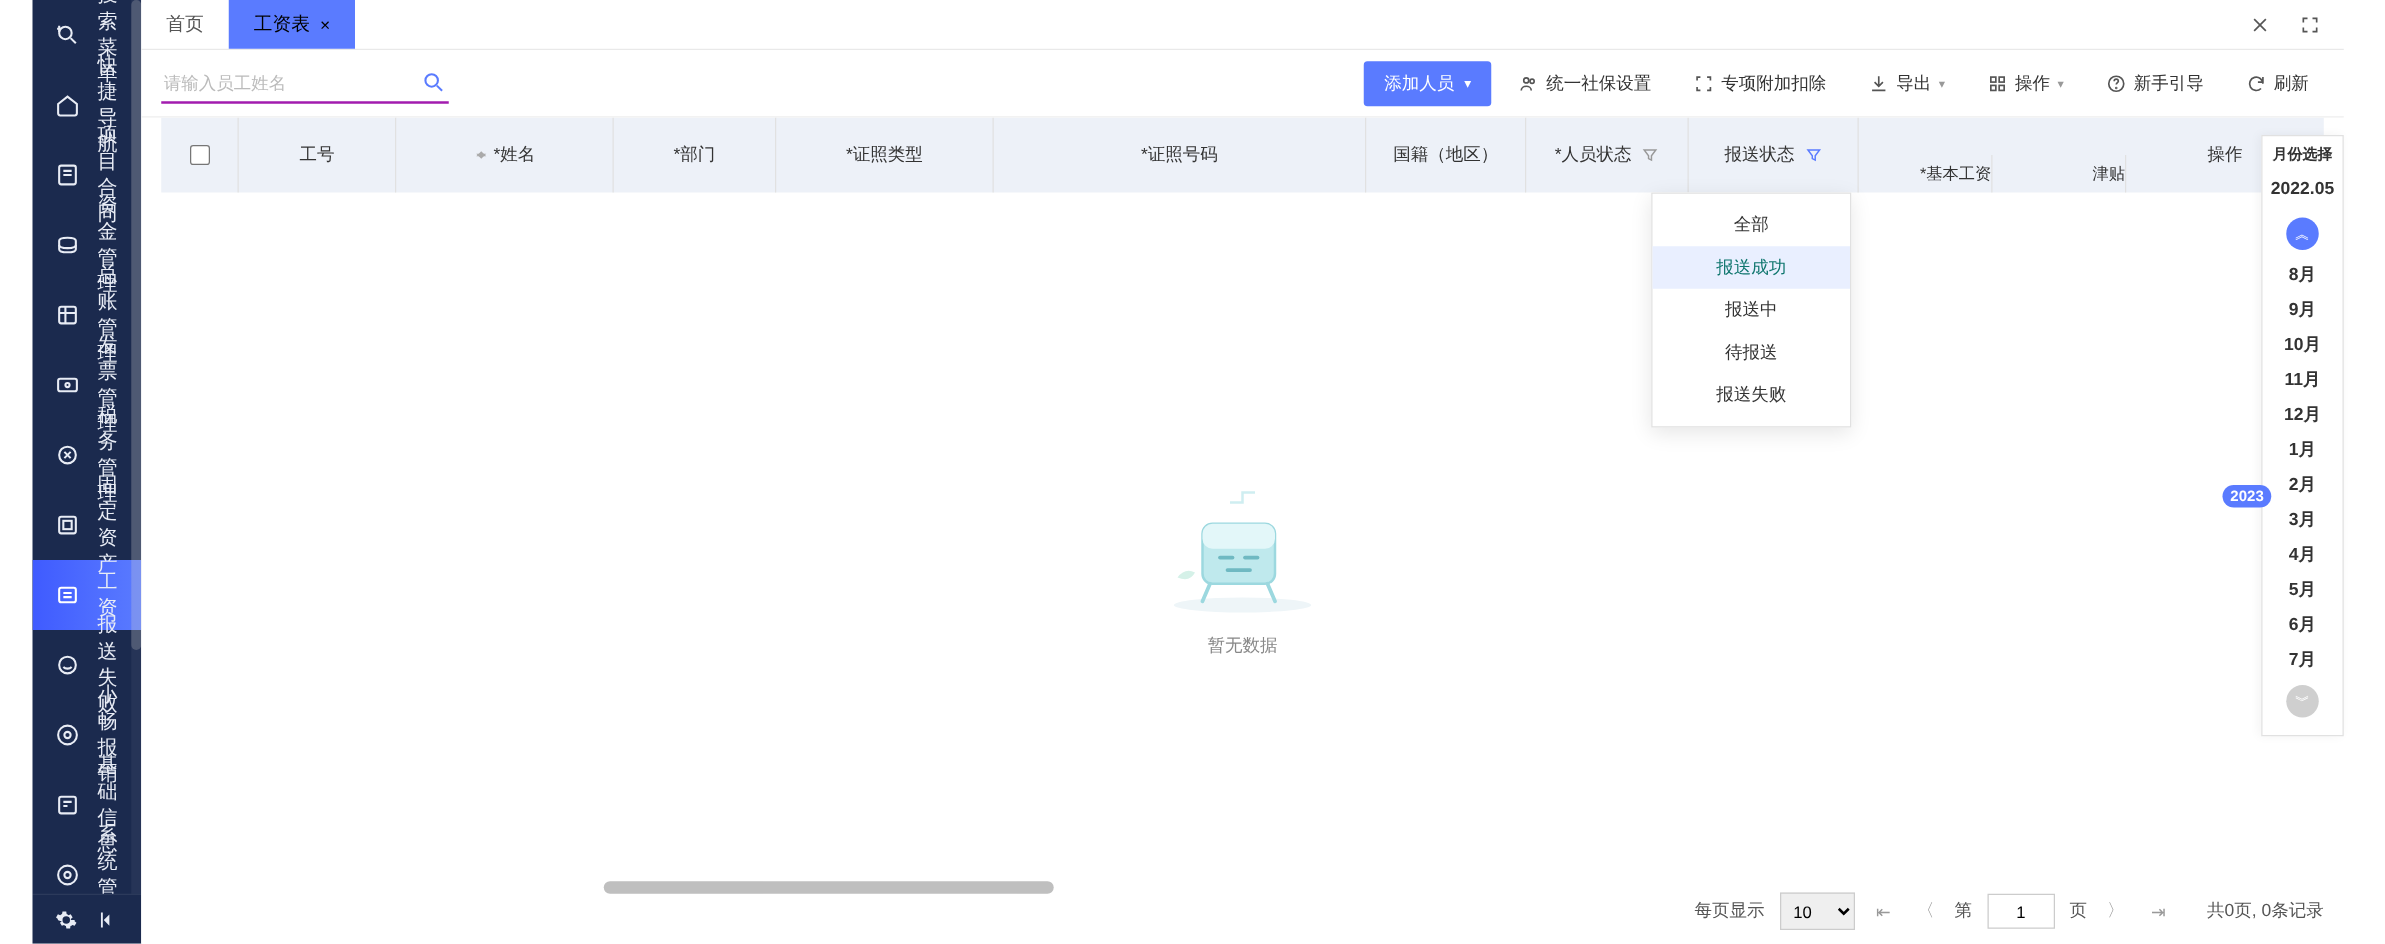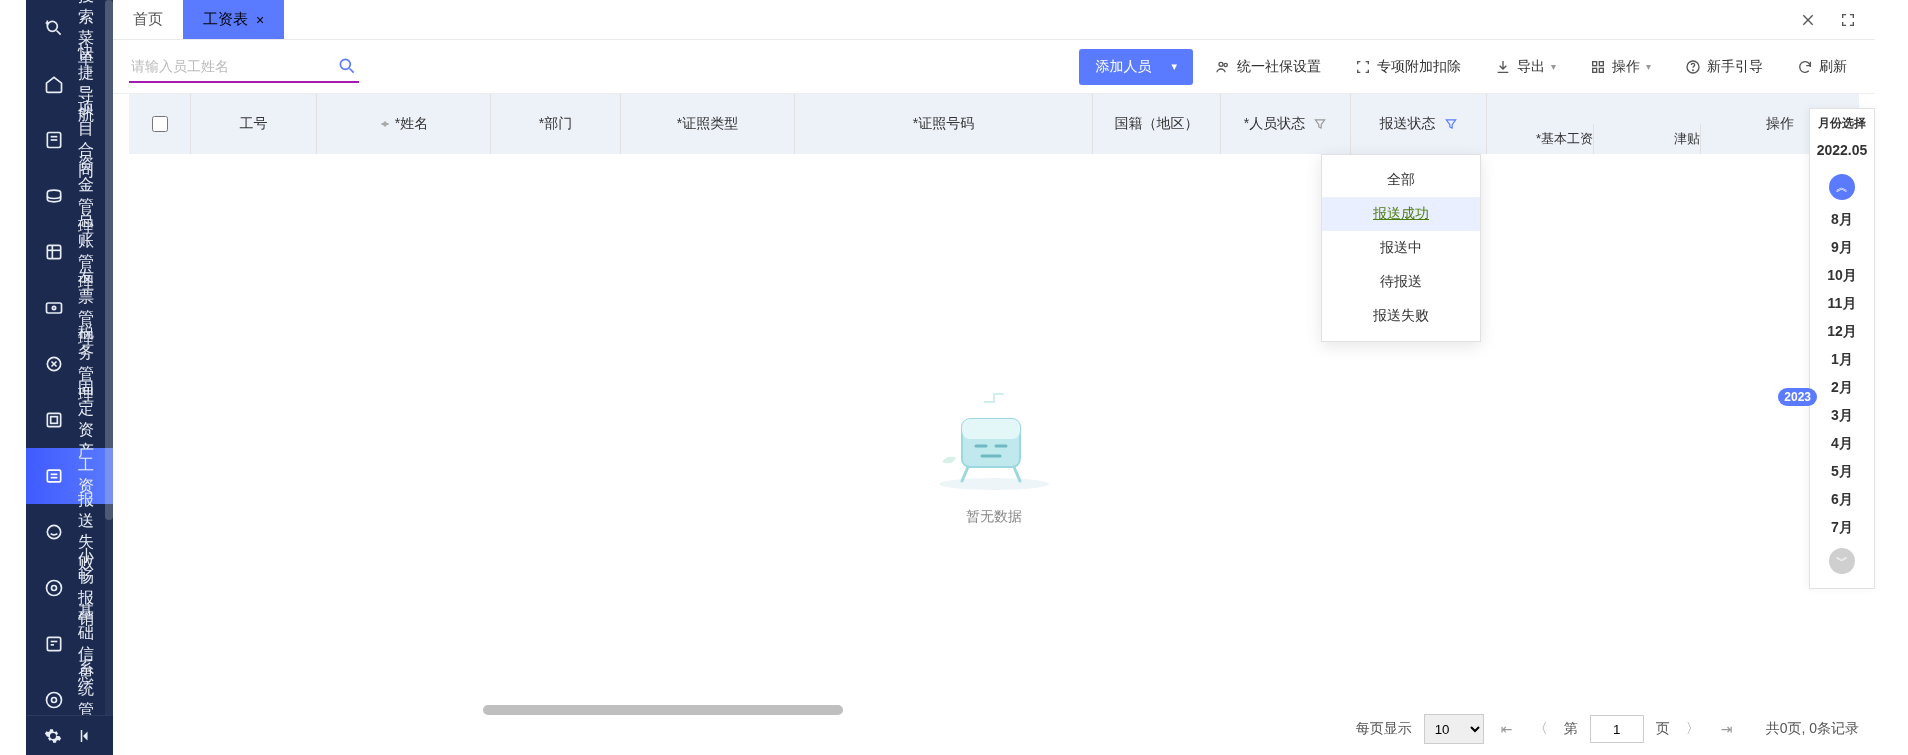--- a/index.html
+++ b/index.html
@@ -29,21 +29,21 @@
   .tabs-right { display:flex; align-items:center; gap: 6px; padding-right: 10px; }
   .tabs-right .btn { width:34px; height:34px; display:flex; align-items:center; justify-content:center; cursor:pointer; }
 
   
   .toolbar { height: 54px; display:flex; align-items:center; padding: 0 16px; gap: 10px; border-bottom:1px solid #eee;}
   .search-wrap { position: relative; width: 230px; }
   .search-wrap input { width: 100%; height: 32px; border:none; border-bottom:2px solid #a21caf; padding: 0 30px 0 2px; font-size:14px; outline:none; color:#666;}
   .search-wrap input::placeholder { color:#bbb; }
   .search-wrap .icon { position:absolute; right:2px; top:5px; color:#5a7bff; }
   .toolbar-spacer { flex:1; }
-  .btn-primary { background:#5a7bff; color:#fff; height:36px; padding:0 16px; border-radius:3px; display:flex; align-items:center; gap:20px; cursor:pointer; font-size:14px; }
+  .btn-primary { background:#5a7bff; color:#fff; height:36px; padding:0 16px; border-radius:3px; display:flex; align-items:center; gap:8px; cursor:pointer; font-size:14px; }
   .btn-primary .chev { font-size:11px; }
   .tool-link { display:flex; align-items:center; gap:6px; padding:0 12px; height:36px; cursor:pointer; font-size:14px; color:#333;}
   .tool-link .icon { width:16px; height:16px; display:flex; align-items:center; justify-content:center; }
 
   
   .content { flex:1; position:relative; padding: 0 16px 50px 16px; overflow:hidden;}
   .th-row { display:flex; background:#edf1f8; }
   .th { height:60px; display:flex; align-items:center; justify-content:center; font-size:14px; color:#333; border-right:1px solid #e1e1e1; position:relative;}
   .th.last { border-right:none; }
   .th .sort { width:12px; height:16px; position:relative; margin-right:4px; }
@@ -58,21 +58,21 @@
   .th-stack .bot > div { flex:1; display:flex; align-items:center; justify-content:flex-end; border-right:1px solid #e1e1e1;}
 
   .empty { position:absolute; left:50%; top:280px; transform:translateX(-50%); text-align:center; color:#888;}
   .empty svg { width:140px; height:120px; }
 
   .hscroll { position:absolute; left: 370px; bottom:40px; width:360px; height:10px; background:#bfbfbf; border-radius:5px; }
 
   
   .filter-pop { position:absolute; top:60px; left:0px;  width:160px; background:#fff; border:1px solid #e1e1e1; box-shadow:0 4px 16px rgba(0,0,0,.1); padding:8px 0; z-index:20;}
   .filter-pop .opt { height:34px; display:flex; align-items:center; justify-content:center; font-size:14px; cursor:pointer;}
-  .filter-pop .opt.sel { background:#e9efff; color:#4d7c0f;text-decoration:underline; }
+  .filter-pop .opt.sel { background:#e9efff; color:#0f766e; }
 
   
   .pager { position:absolute; bottom:8px; left:16px; right:16px; height:36px; display:flex; align-items:center; justify-content:flex-end; gap:12px; font-size:14px; color:#555;}
   .pager select { width:60px; height:30px; border:1px solid #ccc; padding:0 6px; }
   .pager .pgbtn { width:22px; height:22px; display:flex; align-items:center; justify-content:center; cursor:pointer; color:#999;}
   .pager input { width:54px; height:28px; border:1px solid #ccc; text-align:center; }
 
   
   .monthpanel { position:absolute; right:0; top:108px; width:66px; border:1px solid #e1e1e1; background:#fff; box-shadow:-2px 0 8px rgba(0,0,0,.05); padding-bottom:8px; z-index:15;}
   .monthpanel .hdr { padding:6px 4px; font-size:12px; font-weight:600; text-align:center; color:#333; }

